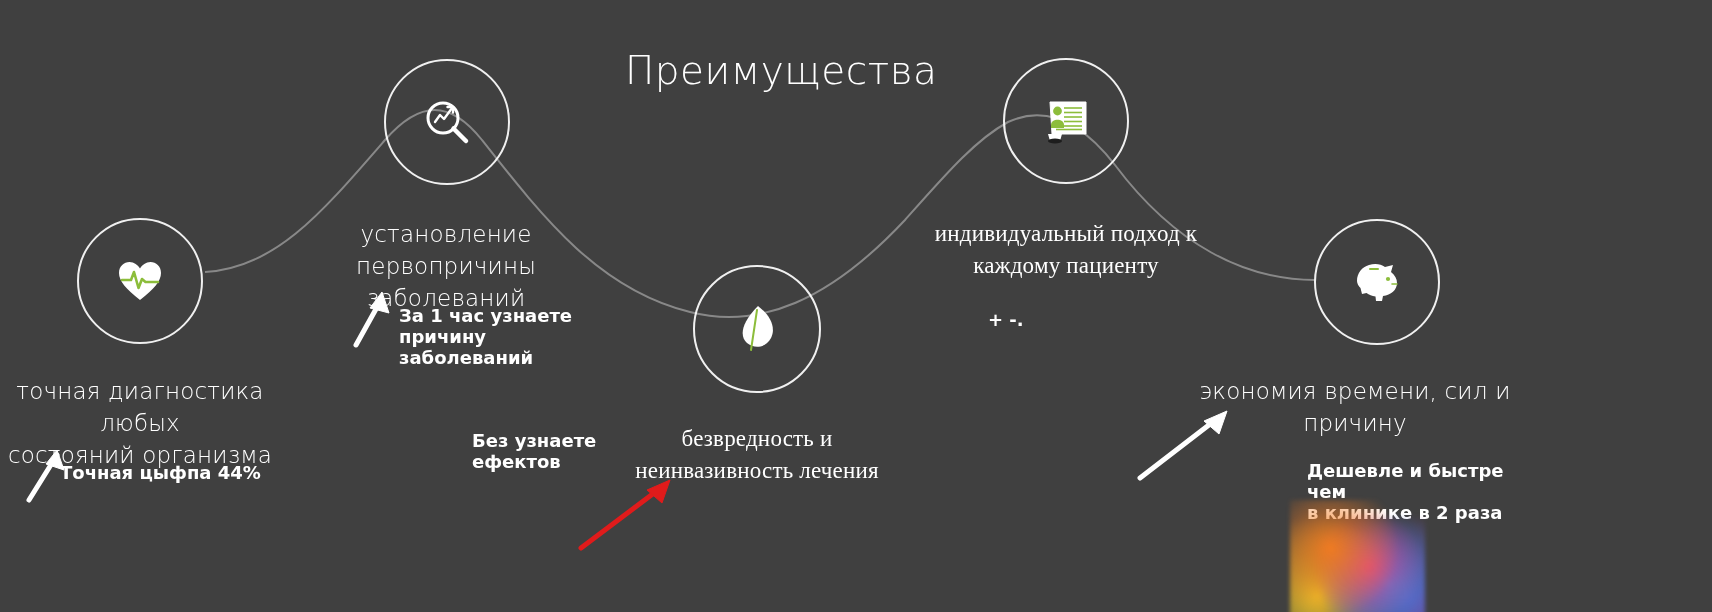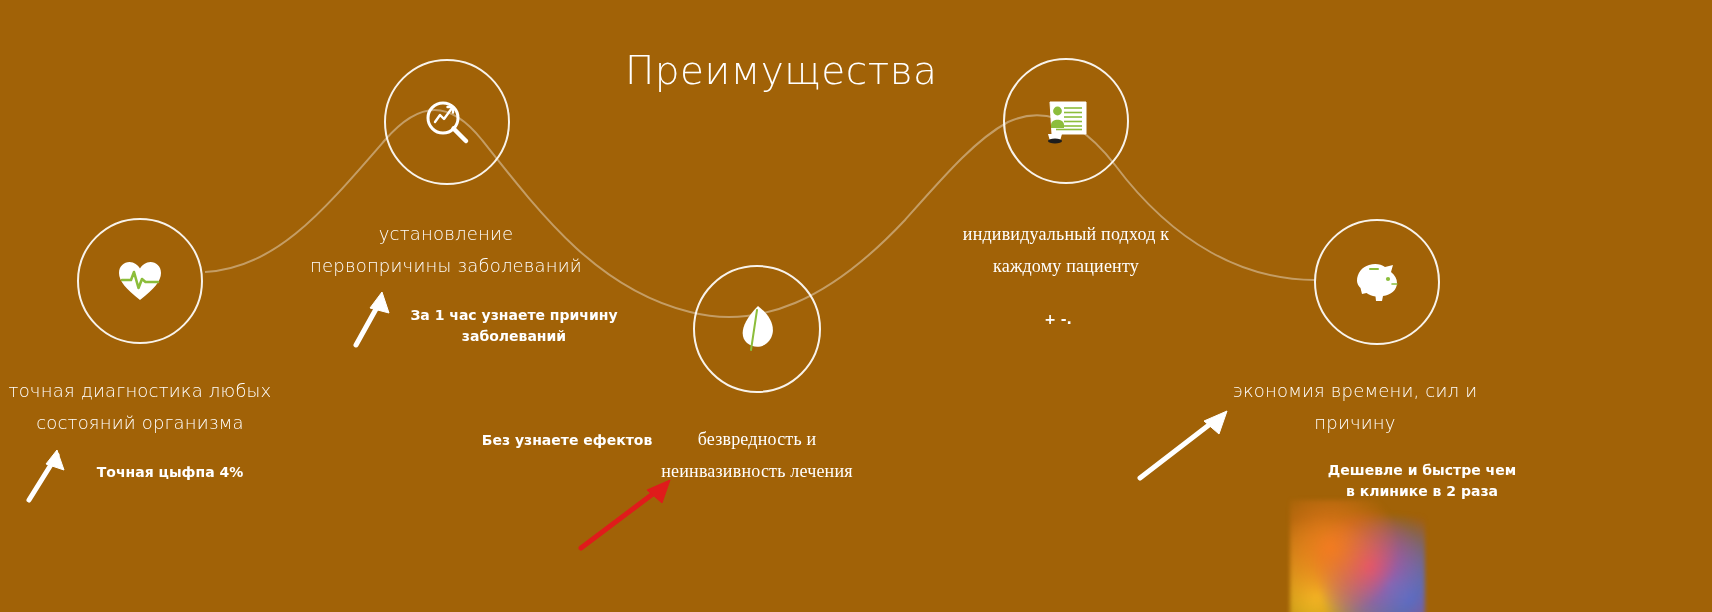--- a/index.html
+++ b/index.html
@@ -7,21 +7,21 @@
     padding: 0;
     background: #8dbe3c;
   }
   body {
     font-family: "DejaVu Sans", "Liberation Sans", sans-serif;
   }
   #stage {
     position: relative;
     width: 1712px;
     height: 612px;
-    background: #a16207;
+    background: #404040;
     overflow: hidden;
   }
 
   
   .wave-svg {
     position: absolute;
     left: 0;
     top: 0;
     width: 1712px;
     height: 612px;
@@ -39,37 +39,36 @@
     justify-content: center;
   }
   .node-icon { display: block; }
 
   
   .node-label {
     position: absolute;
     color: #ffffff;
     font-family: "DejaVu Sans", "Liberation Sans", sans-serif;
     font-weight: 300;
-    font-size: 18px;
+    font-size: 23px;
     line-height: 32px;
     text-align: center;
     letter-spacing: 0.2px;
     white-space: pre-line;
   }
 
   
   .annot {
     position: absolute;
     color: #ffffff;
     font-family: "DejaVu Sans", "Liberation Sans", sans-serif;
     font-weight: bold;
-    font-size: 14px;
+    font-size: 18px;
     line-height: 21px;
     white-space: pre-line;
-    text-align: center;
   }
 
   
   #page-title {
     position: absolute;
     left: 625px;
     top: 47px;
     color: #ffffff;
     font-family: "DejaVu Sans", "Liberation Sans", sans-serif;
     font-weight: 300;
@@ -125,21 +124,21 @@
   <div id="page-title">Преимущества</div>
 
   <div class="node-circle" style="left:77px; top:218px; width:126px; height:126px;">
     <svg class="node-icon" width="46" height="42" viewBox="0 0 46 42" xmlns="http://www.w3.org/2000/svg">
       <path d="M23 40 C 9 29, 2 21, 2 13 C 2 6, 7 2, 12.5 2 C 17 2, 21 5, 23 8.5 C 25 5, 29 2, 33.5 2 C 39 2, 44 6, 44 13 C 44 21, 37 29, 23 40 Z" fill="#ffffff"></path>
       <path d="M5 20 H 14 L 17 12 L 21.5 28 L 25 19 L 28.5 22 H 41" fill="none" stroke="#8cbd3b" stroke-width="2.6" stroke-linejoin="round" stroke-linecap="round"></path>
     </svg>
   </div>
   <div class="node-label" style="left:-20px; top:375px; width:320px;">точная диагностика любых
 состояний организма</div>
-  <div class="annot" style="left:60px; top:462px; width:220px;">Точная цыфпа 4%</div>
+  <div class="annot" style="left:60px; top:462px; width:220px;">Точная цыфпа 44%</div>
 
   <div class="node-circle" style="left:384px; top:59px; width:126px; height:126px;">
     <svg class="node-icon" width="48" height="48" viewBox="0 0 48 48" xmlns="http://www.w3.org/2000/svg">
       <circle cx="20" cy="20" r="15" fill="none" stroke="#ffffff" stroke-width="3"></circle>
       <path d="M12 24 L 17 17 L 21 21 L 29 10" fill="none" stroke="#ffffff" stroke-width="2.4" stroke-linejoin="round" stroke-linecap="round"></path>
       <path d="M24.5 9 L 30 9 L 30 14.5" fill="none" stroke="#ffffff" stroke-width="2.4" stroke-linejoin="round" stroke-linecap="round"></path>
       <path d="M30.5 30.5 L 43 43" fill="none" stroke="#ffffff" stroke-width="4.5" stroke-linecap="round"></path>
     </svg>
   </div>
   <div class="node-label" style="left:286px; top:218px; width:320px;">установление

